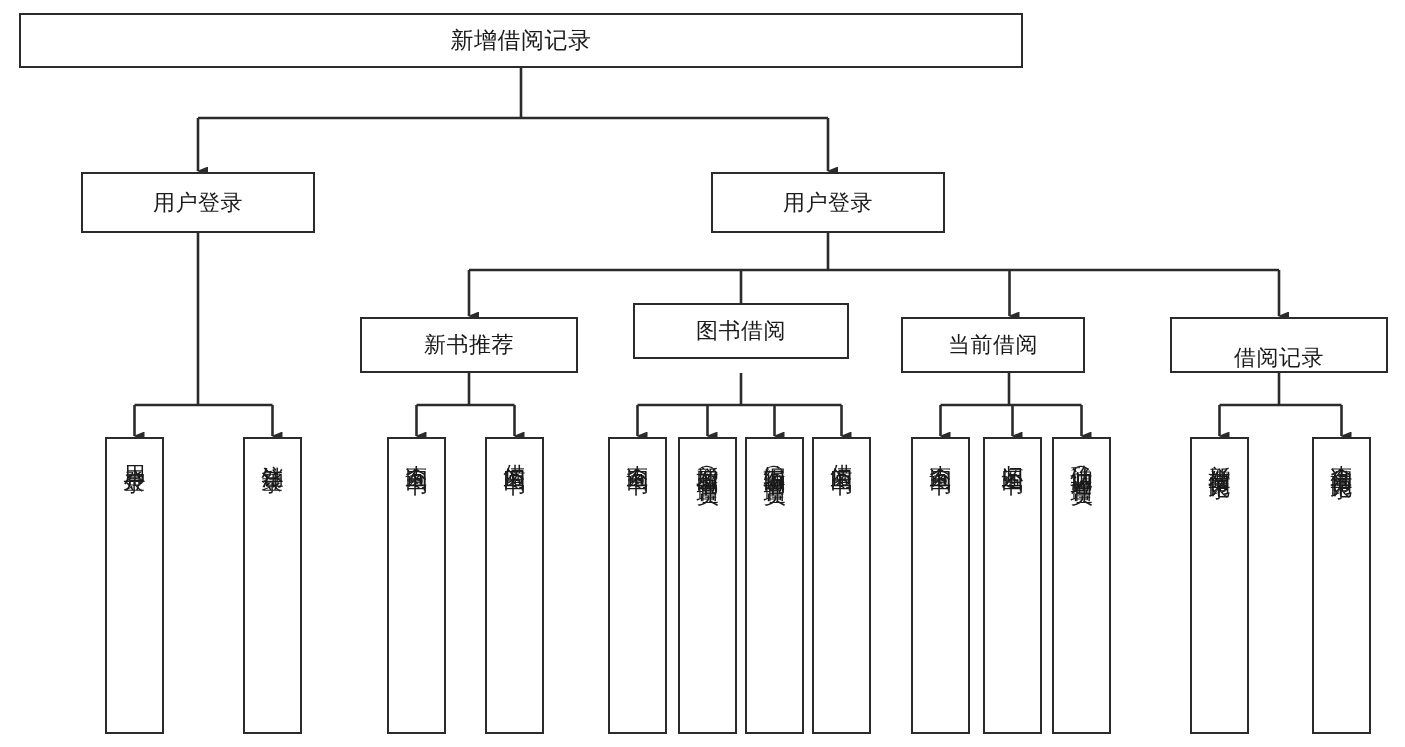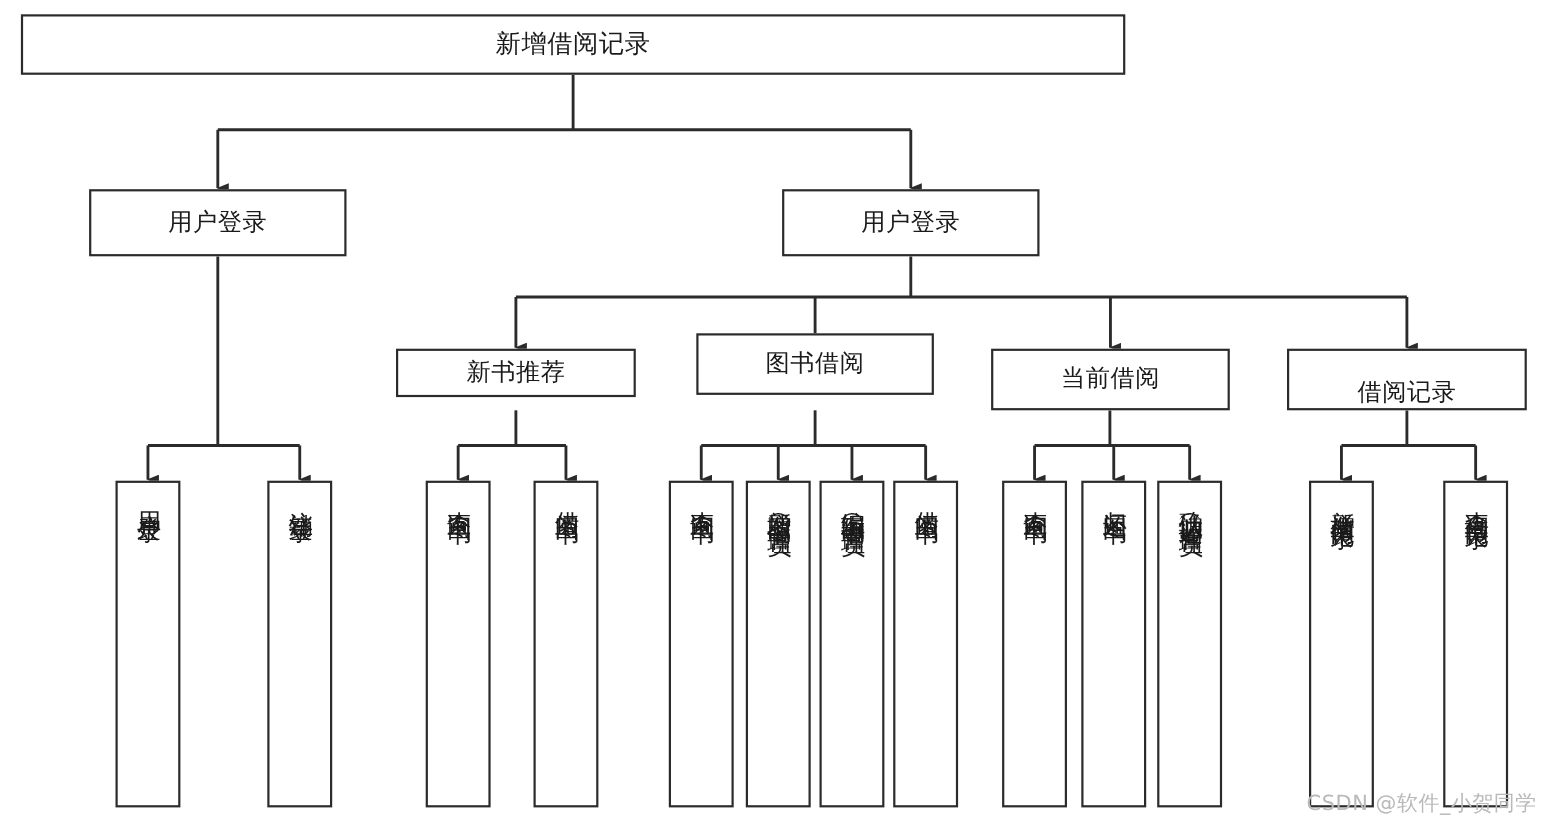--- a/index.html
+++ b/index.html
@@ -121,27 +121,27 @@
   <div id="node-layer">
       <div class="node root" style="left: 19px; top: 13px; width: 1004px; height: 55px;">
         <span class="label">新增借阅记录</span>
       </div>
       <div class="node branch" style="left: 81px; top: 172px; width: 234px; height: 61px;">
         <span class="label">用户登录</span>
       </div>
       <div class="node branch" style="left: 711px; top: 172px; width: 234px; height: 61px;">
         <span class="label">用户登录</span>
       </div>
-      <div class="node branch" style="left: 360px; top: 317px; width: 218px; height: 44px;">
+      <div class="node branch" style="left: 360px; top: 317px; width: 218px; height: 56px;">
         <span class="label">新书推荐</span>
       </div>
       <div class="node branch" style="left: 633px; top: 303px; width: 216px; height: 56px; align-items: center;">
         <span class="label">图书借阅</span>
       </div>
-      <div class="node branch" style="left: 901px; top: 317px; width: 217px; height: 56px;">
+      <div class="node branch" style="left: 901px; top: 317px; width: 184px; height: 56px;">
         <span class="label">当前借阅</span>
       </div>
       <div class="node branch" style="left: 1170px; top: 317px; width: 218px; height: 56px; align-items: flex-end;">
         <span class="label">借阅记录</span>
       </div>
       <div class="node leaf" style="left: 105px; top: 437px; width: 59px; height: 297px;">
         <span class="label">用户登录</span>
       </div>
       <div class="node leaf" style="left: 243px; top: 437px; width: 59px; height: 297px;">
         <span class="label">注销登录</span>
@@ -174,15 +174,14 @@
         <span class="label">确认归还（管理员）</span>
       </div>
       <div class="node leaf" style="left: 1190px; top: 437px; width: 59px; height: 297px;">
         <span class="label">新增借阅记录</span>
       </div>
       <div class="node leaf" style="left: 1312px; top: 437px; width: 59px; height: 297px;">
         <span class="label">查询借阅记录</span>
       </div>
     </div>
 
-  <div class="watermark">CSDN @软件_小贺同学</div>
 
 </div>
 
 </body></html>

